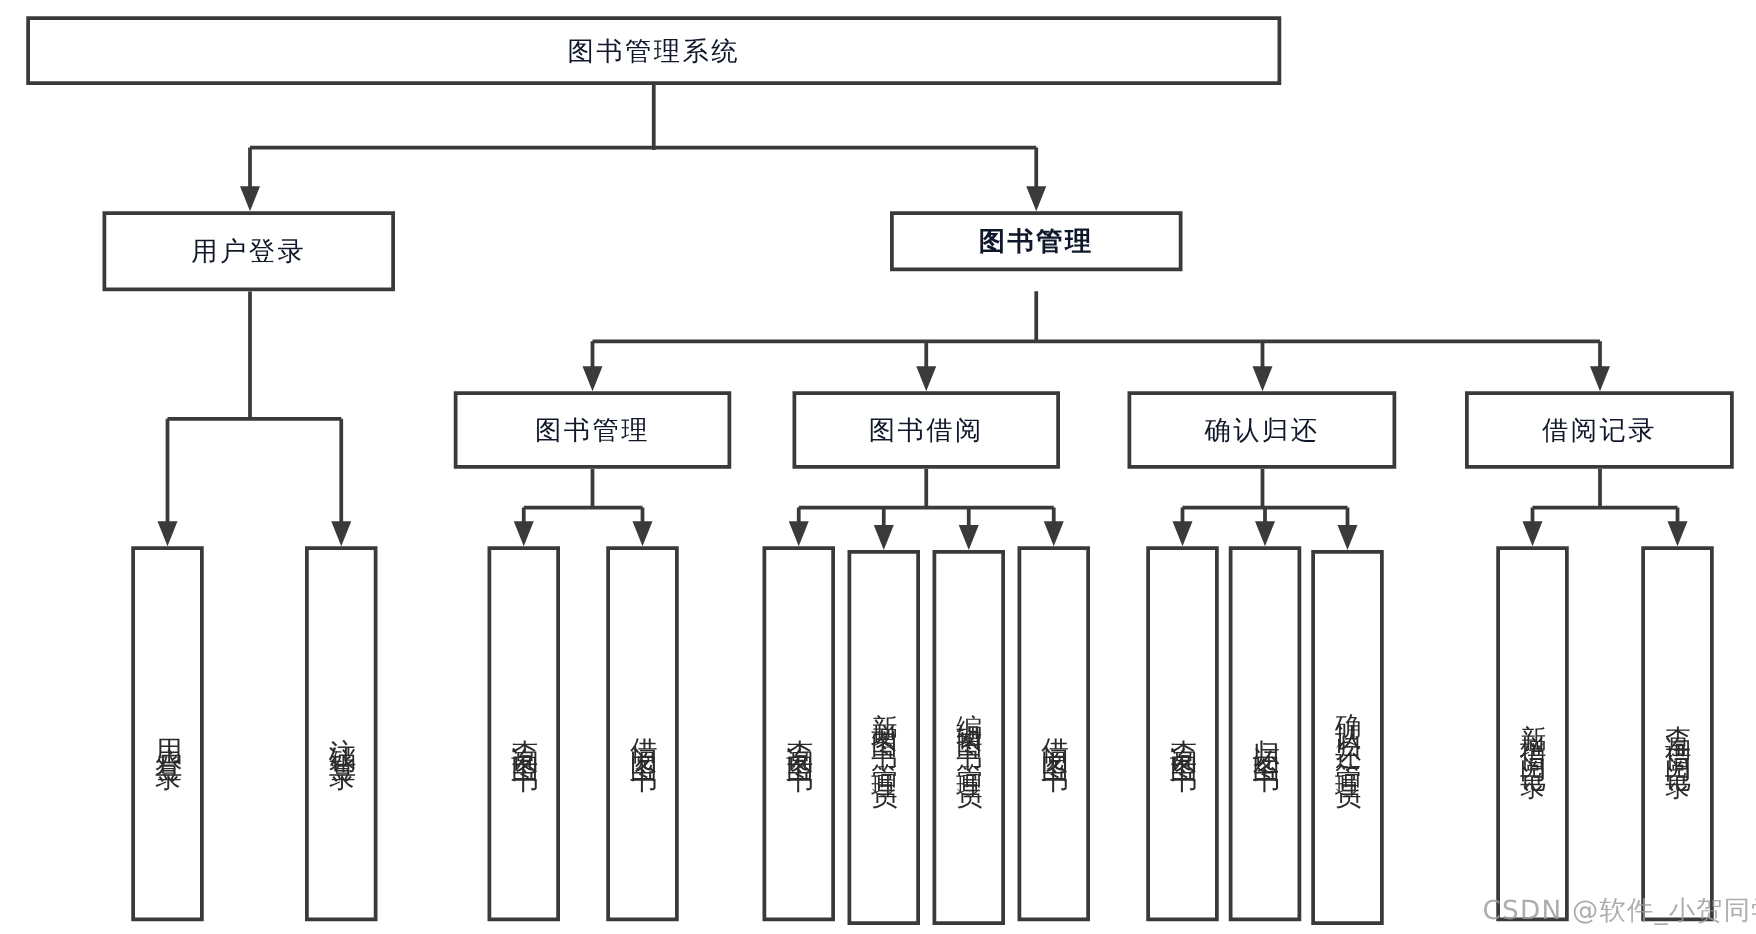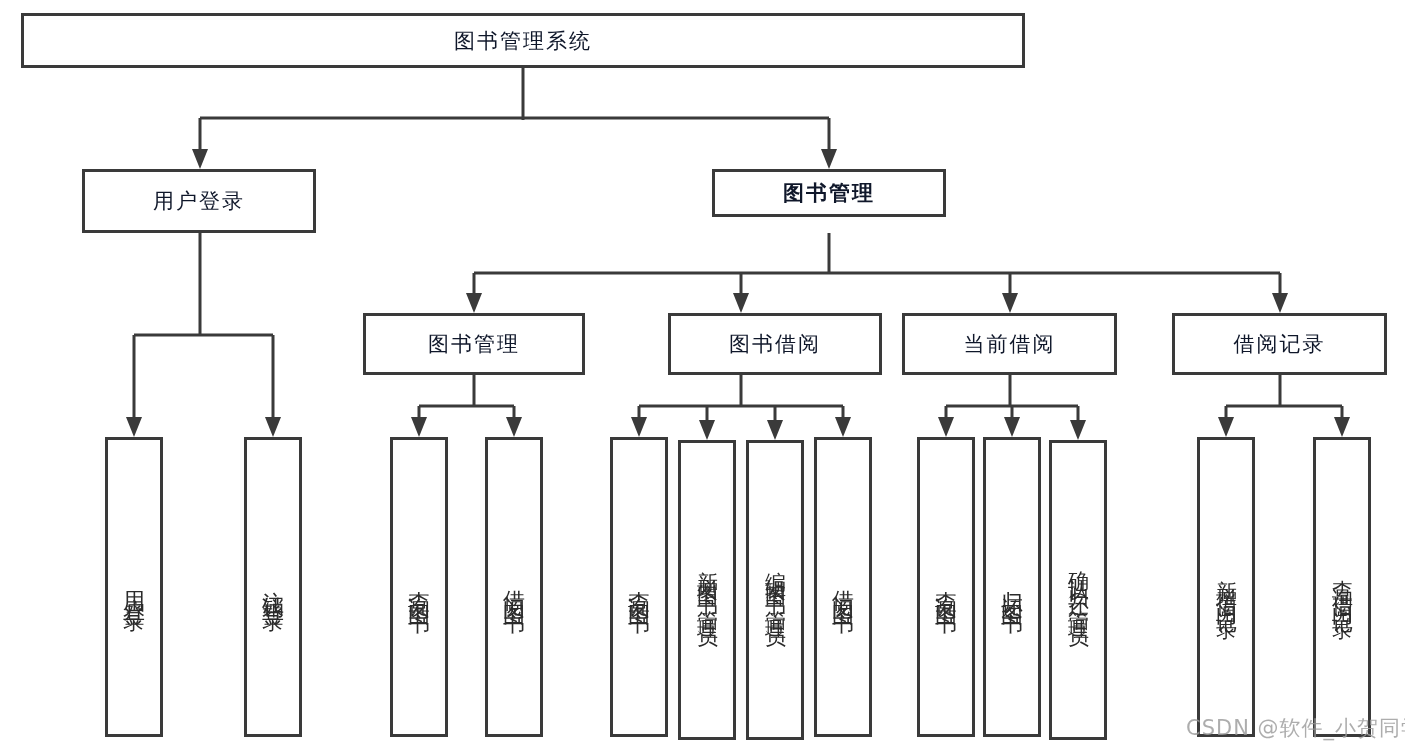--- a/index.html
+++ b/index.html
@@ -63,21 +63,21 @@
   }
   .vbox.long span {
     letter-spacing: 8px;
     font-size: 21px;
   }
   
   #box-root        { left: 21px;   top: 13px;  width: 1004px; height: 55px; }
   #box-user-login  { left: 82px;   top: 169px; width: 234px;  height: 64px; }
   #box-book-mgmt   { left: 712px;  top: 169px; width: 234px;  height: 48px; font-weight: bold; }
   #box-new-book    { left: 363px;  top: 313px; width: 222px;  height: 62px; }
-  #box-borrowing   { left: 668px;  top: 313px; width: 214px;  height: 62px; }
+  #box-borrowing   { left: 634px;  top: 313px; width: 214px;  height: 62px; }
   #box-current     { left: 902px;  top: 313px; width: 215px;  height: 62px; }
   #box-records     { left: 1172px; top: 313px; width: 215px;  height: 62px; }
 
   #leaf-1  { left: 105px;  top: 437px; }
   #leaf-2  { left: 244px;  top: 437px; }
   #leaf-3  { left: 390px;  top: 437px; }
   #leaf-4  { left: 485px;  top: 437px; }
   #leaf-5  { left: 610px;  top: 437px; }
   #leaf-6  { left: 678px;  top: 440px; }
   #leaf-7  { left: 746px;  top: 440px; }
@@ -156,21 +156,21 @@
     <span>图书管理</span>
   </div>
 
   <div class="hbox" id="box-new-book">
     <span>图书管理</span>
   </div>
   <div class="hbox" id="box-borrowing">
     <span>图书借阅</span>
   </div>
   <div class="hbox" id="box-current">
-    <span>当前借阅</span>
+    <span>确认归还</span>
   </div>
   <div class="hbox" id="box-records">
     <span>借阅记录</span>
   </div>
 
   <div class="vbox" id="leaf-1">
     <span>用户登录</span>
   </div>
   <div class="vbox" id="leaf-2">
     <span>注销登录</span>

